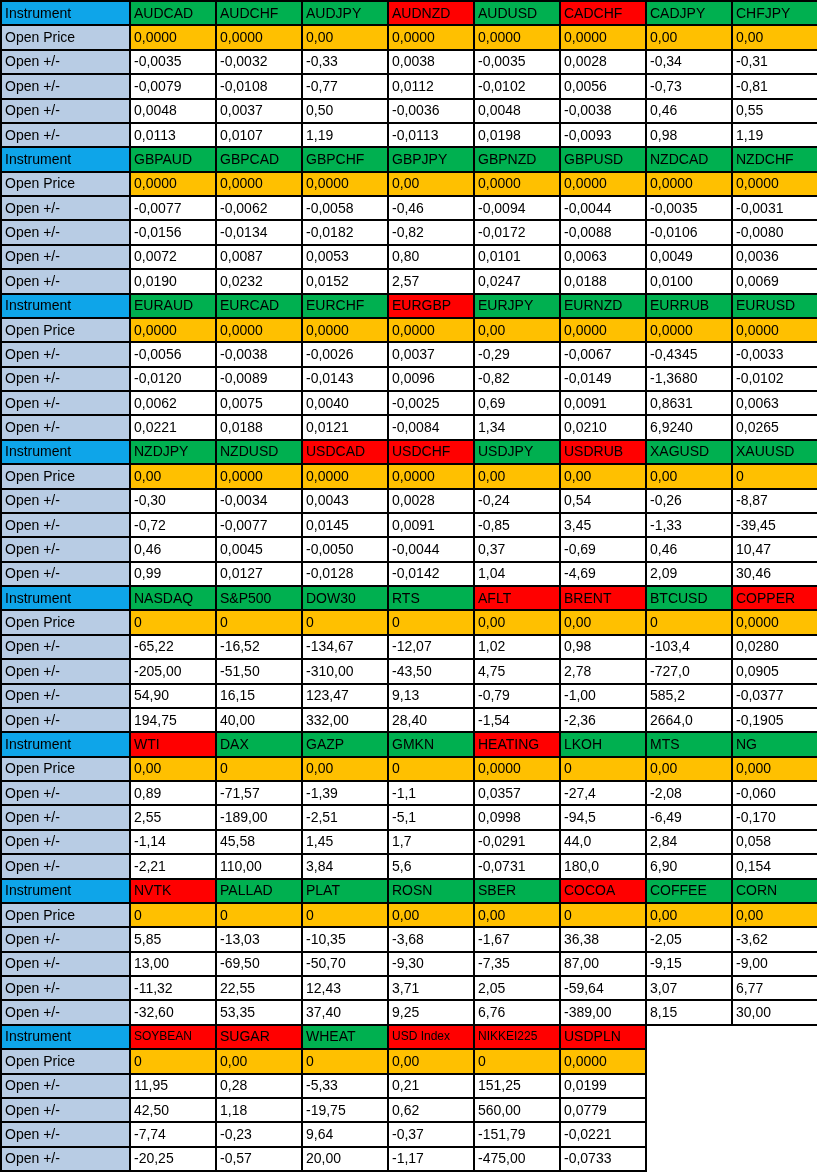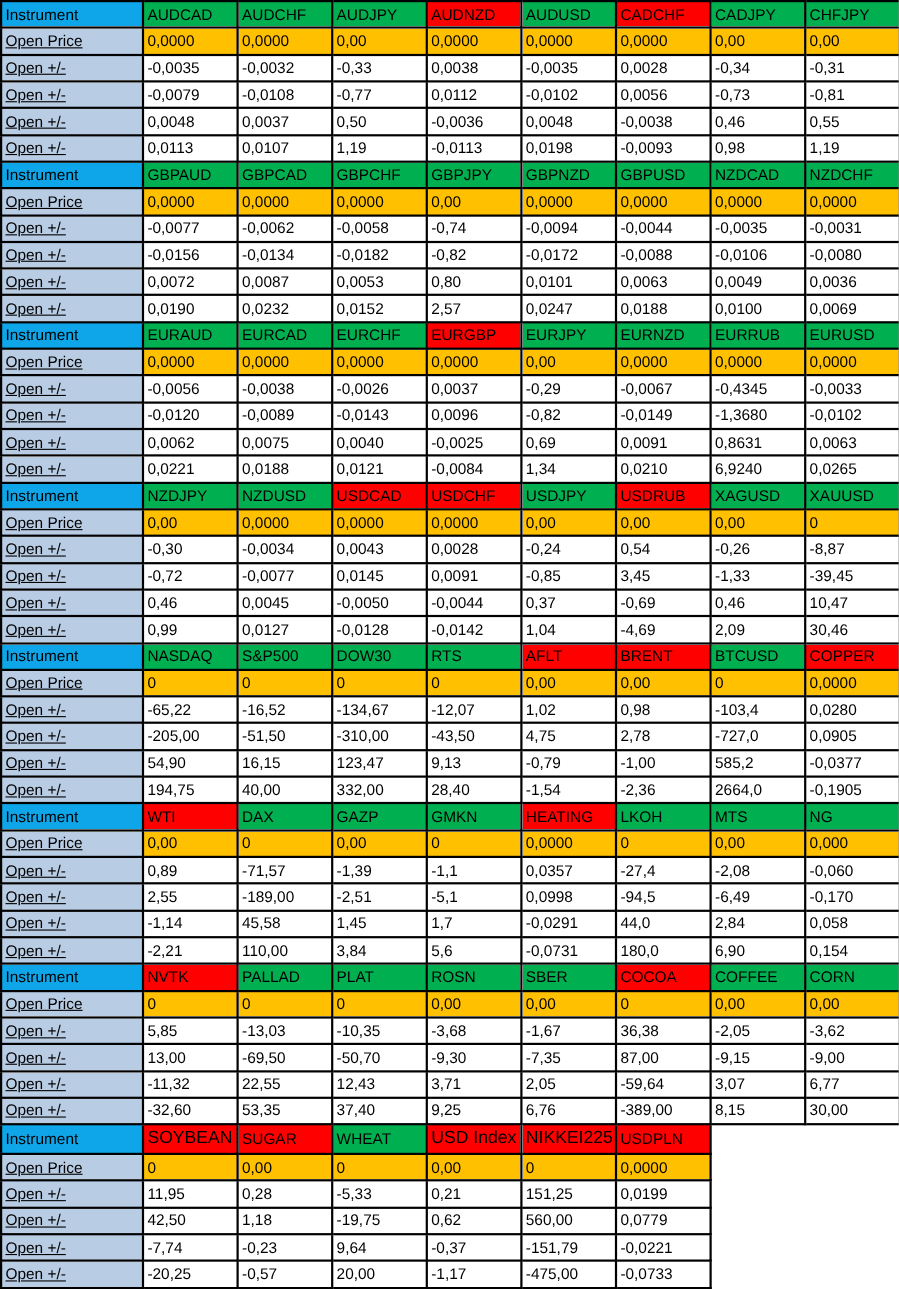--- a/index.html
+++ b/index.html
@@ -17,26 +17,26 @@
   col.cd { width: 86px; }
   td {
     border: 2px solid var(--border);
     padding: 0 2px 1px 3px;
     overflow: hidden;
     white-space: nowrap;
     vertical-align: middle;
     text-align: left;
   }
   td.instr { background: #0ea5e9; }
-  td.label { background: var(--blue); text-decoration: underline; }
+  td.label { background: var(--blue); }
   td.hdr.green { background: var(--green); }
   td.hdr.red { background: var(--red); }
   td.price { background: var(--orange); }
   td.val { background: #ffffff; }
-  td.small { font-size: 16px; }
+  td.small { font-size: 12px; }
   td.empty { border: none; background: #ffffff; }
 </style>
 </head>
 <body>
 
 <table class="grid">
   <colgroup>
     <col class="c0">
     <col class="cd">
       <col class="cd">
@@ -134,21 +134,21 @@
         <td class="price">0,0000</td>
         <td class="price">0,0000</td>
         <td class="price">0,0000</td>
         <td class="price">0,0000</td>
       </tr>
       <tr>
         <td class="label">Open +/-</td>
         <td class="val">-0,0077</td>
         <td class="val">-0,0062</td>
         <td class="val">-0,0058</td>
-        <td class="val">-0,74</td>
+        <td class="val">-0,46</td>
         <td class="val">-0,0094</td>
         <td class="val">-0,0044</td>
         <td class="val">-0,0035</td>
         <td class="val">-0,0031</td>
       </tr>
       <tr>
         <td class="label">Open +/-</td>
         <td class="val">-0,0156</td>
         <td class="val">-0,0134</td>
         <td class="val">-0,0182</td>

